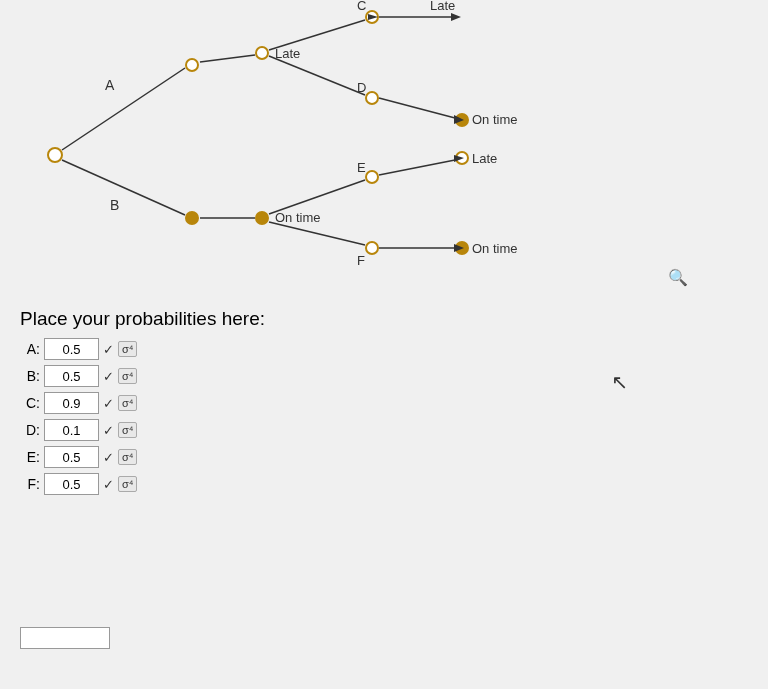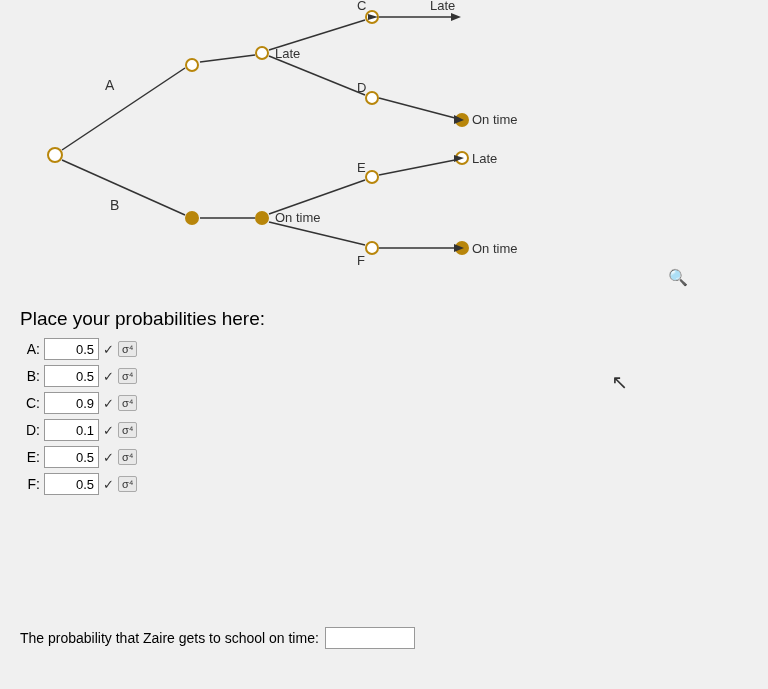--- a/index.html
+++ b/index.html
@@ -52,21 +52,21 @@
       font-size: 14px;
       text-align: right;
     }
     .prob-input {
       width: 55px;
       height: 22px;
       border: 1px solid #999;
       background: white;
       font-size: 13px;
       padding: 2px 4px;
-      text-align: right;
+      text-align: center;
     }
     .check-icon {
       font-size: 13px;
       color: #333;
     }
     .sigma-icon {
       font-size: 11px;
       color: #333;
       cursor: pointer;
       background: #e8e8e8;
@@ -219,19 +219,18 @@
       <span class="prob-label">F:</span>
       <input class="prob-input" type="text" value="0.5" style="">
       <span class="check-icon">✓</span>
       <span class="sigma-icon">σ⁴</span>
     </div>
   </div>
 
   <div class="search-icon-area">🔍</div>
 
   <div class="bottom-section">
-    <span>The probability that Zaire gets to school on time:</span>
     <input class="answer-input" type="text" placeholder="" style="">
   </div>
 
   <div class="cursor-area" style="font-size:20px; color:#333;">↖</div>
 
 </div>
 
 </body></html>

